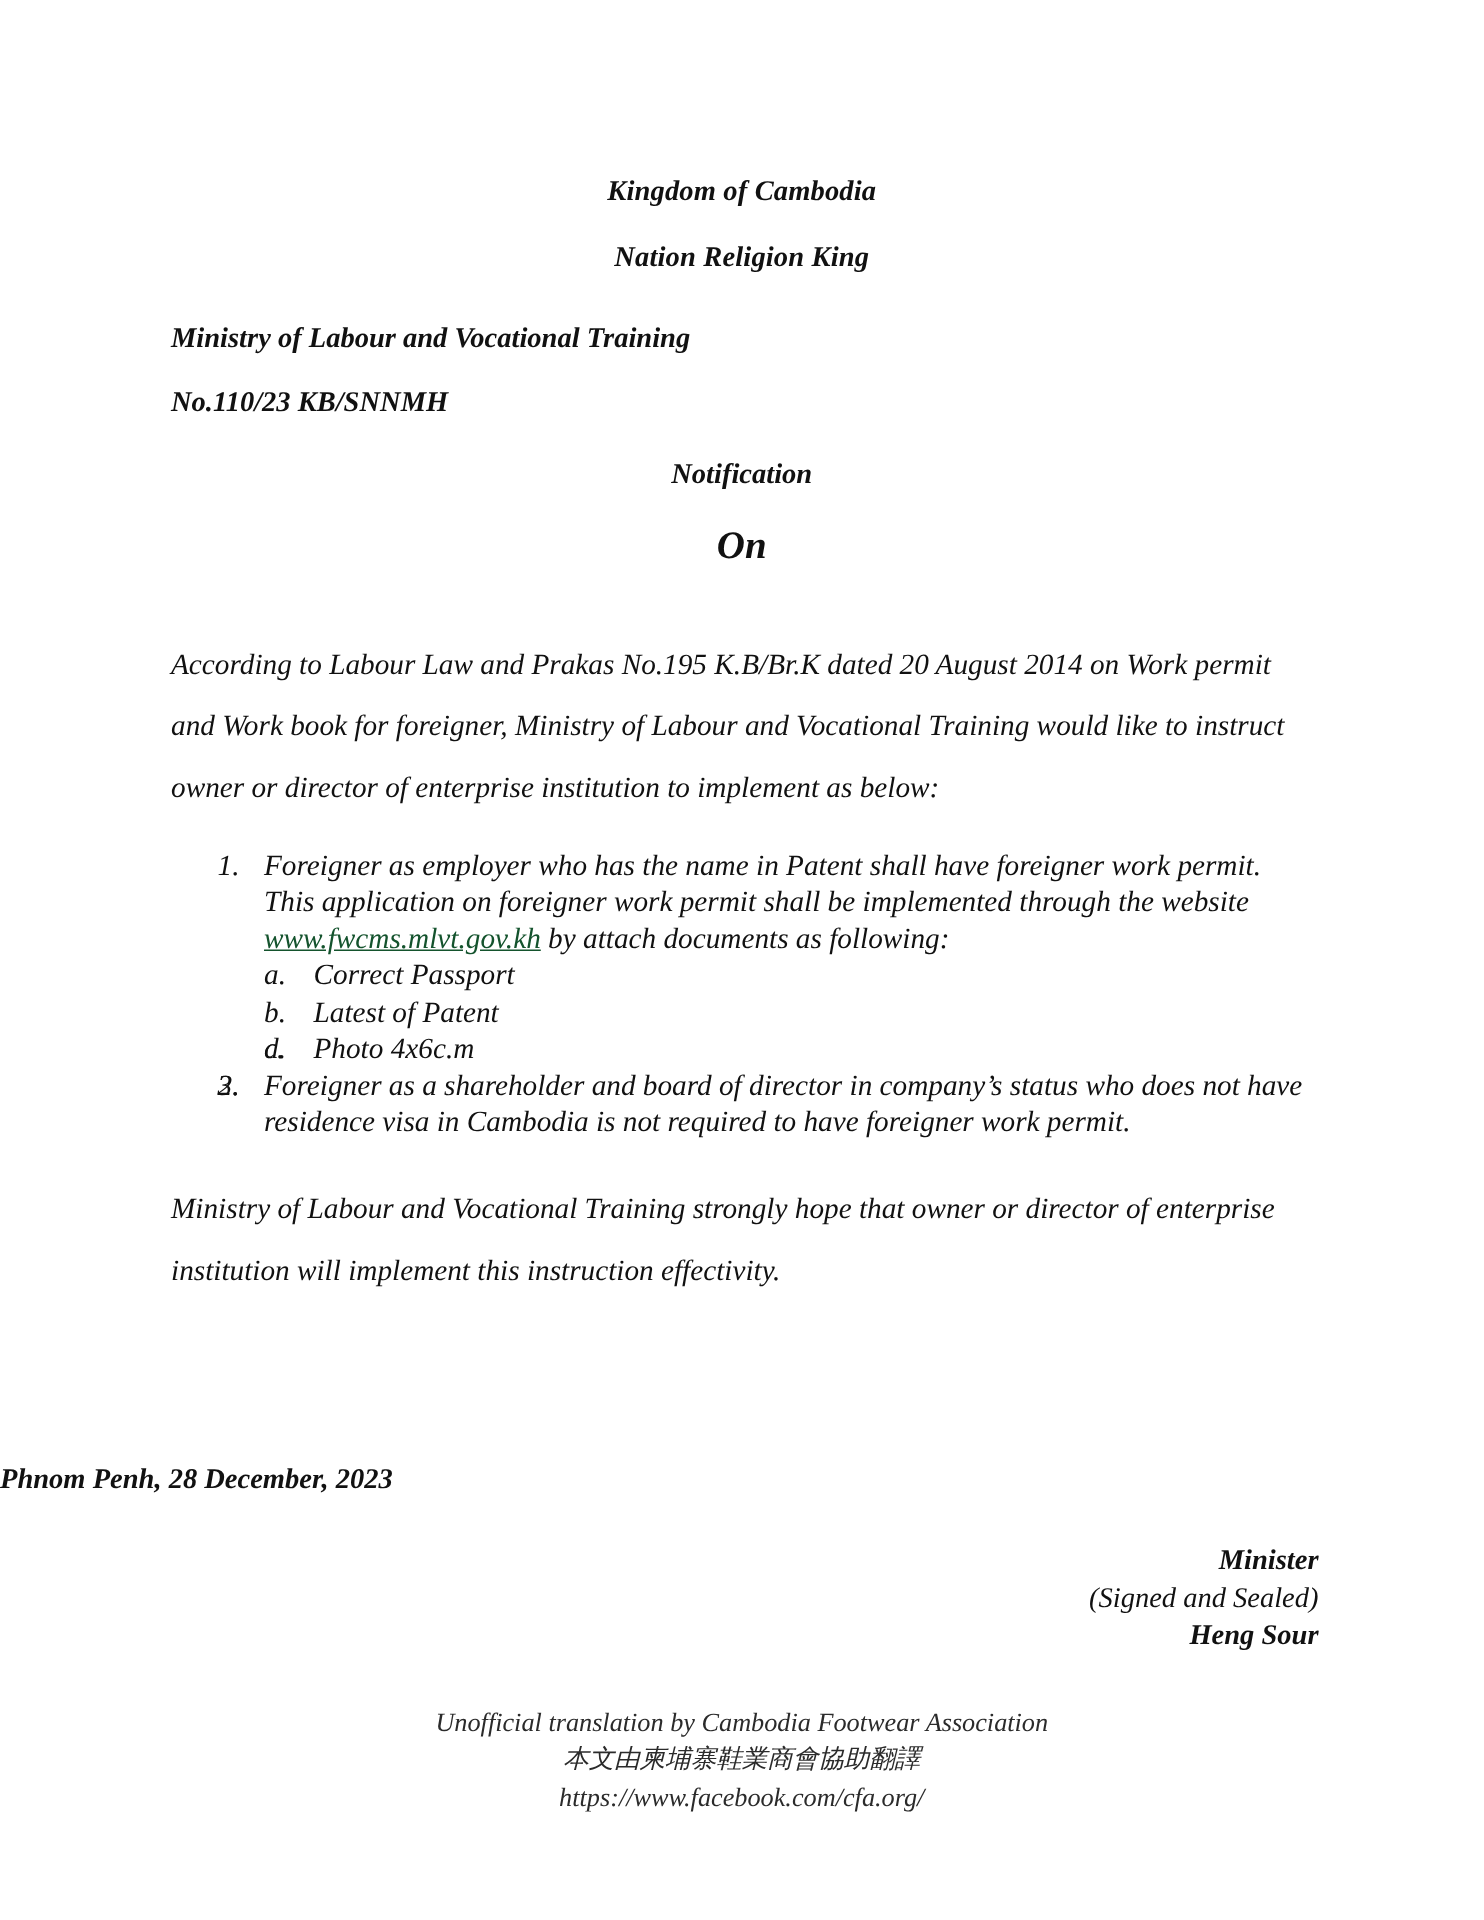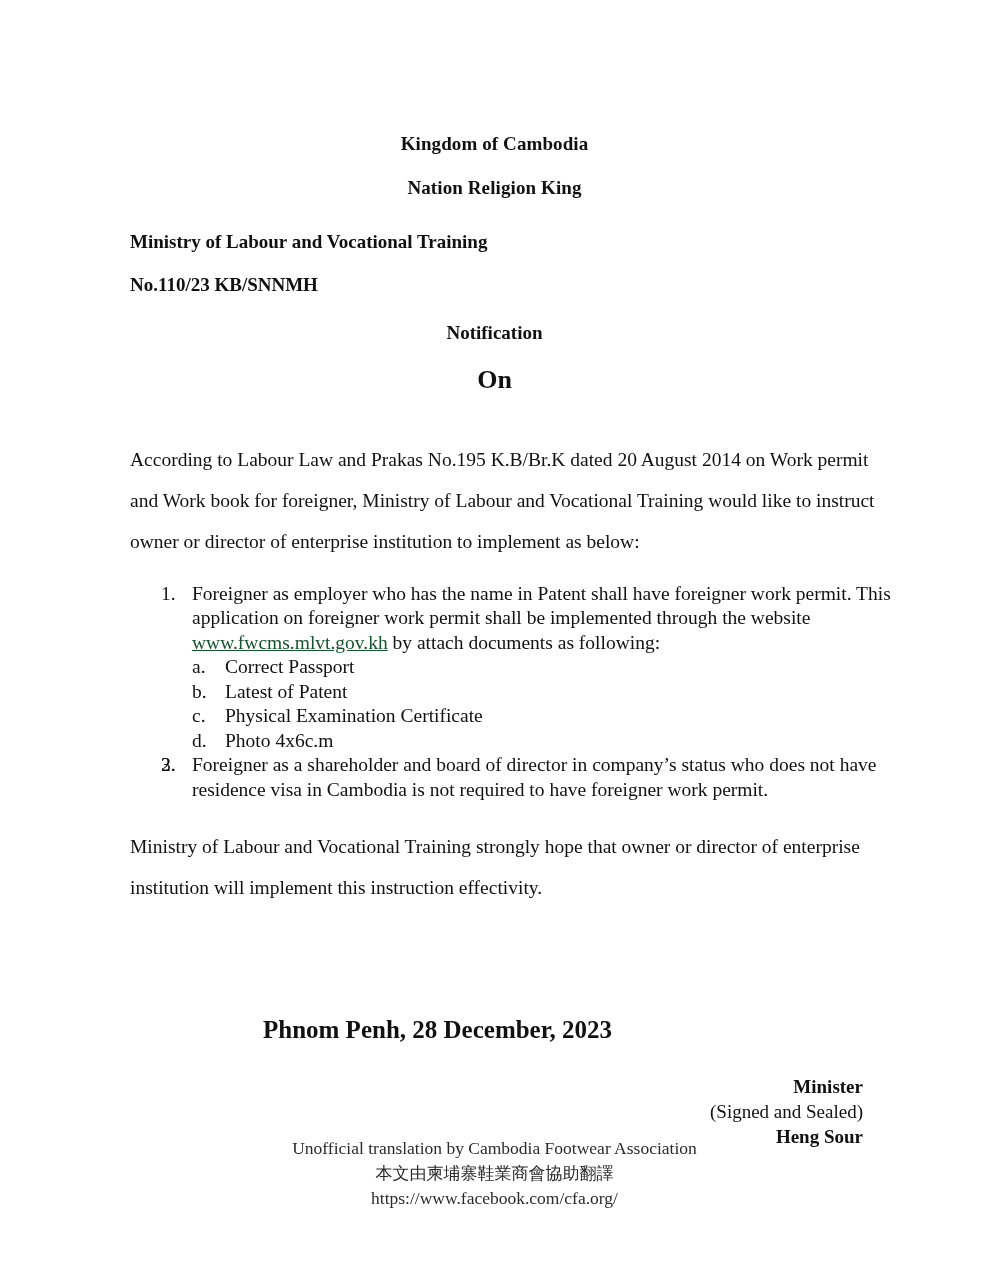--- a/index.html
+++ b/index.html
@@ -14,22 +14,23 @@
     font-family: "Liberation Serif", "DejaVu Serif", serif;
     color: #111111;
     -webkit-font-smoothing: antialiased;
   }
 
   .page {
     position: relative;
     width: 989px;
     height: 1256px;
     box-sizing: border-box;
-    padding: 16px;
+    padding: 0;
     overflow: hidden;
+    font-style: italic;
   }
 
   
   .hdr-center {
     text-align: center;
     font-weight: bold;
     font-size: 19px;
     letter-spacing: 0.1px;
   }
   .hdr-kingdom { margin-top: 117px; }
@@ -119,23 +120,23 @@
 
   a.weblink {
     color: #14532d;
     text-decoration: underline;
   }
 
   
   .sig-date {
     margin-top: 108px;
     margin-right: 114px;
-    text-align: center;
-    font-weight: bold;
-    font-size: 25px;
+    text-align: left;
+    font-weight: bold;
+    font-size: 19px;
   }
   .sig-names {
     margin-top: 30px;
     margin-right: 110px;
     text-align: right;
     font-size: 19px;
     line-height: 25px;
   }
   .sig-names .b { font-weight: bold; }
   .sig-names .n { font-weight: normal; }
@@ -183,21 +184,20 @@
           <li>
             <span class="marker">a.</span>
             <span>Correct Passport</span>
           </li>
           <li>
             <span class="marker">b.</span>
             <span>Latest of Patent</span>
           </li>
           <li>
             <span class="marker">c.</span>
-            <span>Physical Examination Certificate</span>
           </li>
           <li>
             <span class="marker">d.</span>
             <span>Photo 4x6c.m</span>
           </li>
         </ol>
       </li>
 
       <li>
         <span class="marker">2.</span>

